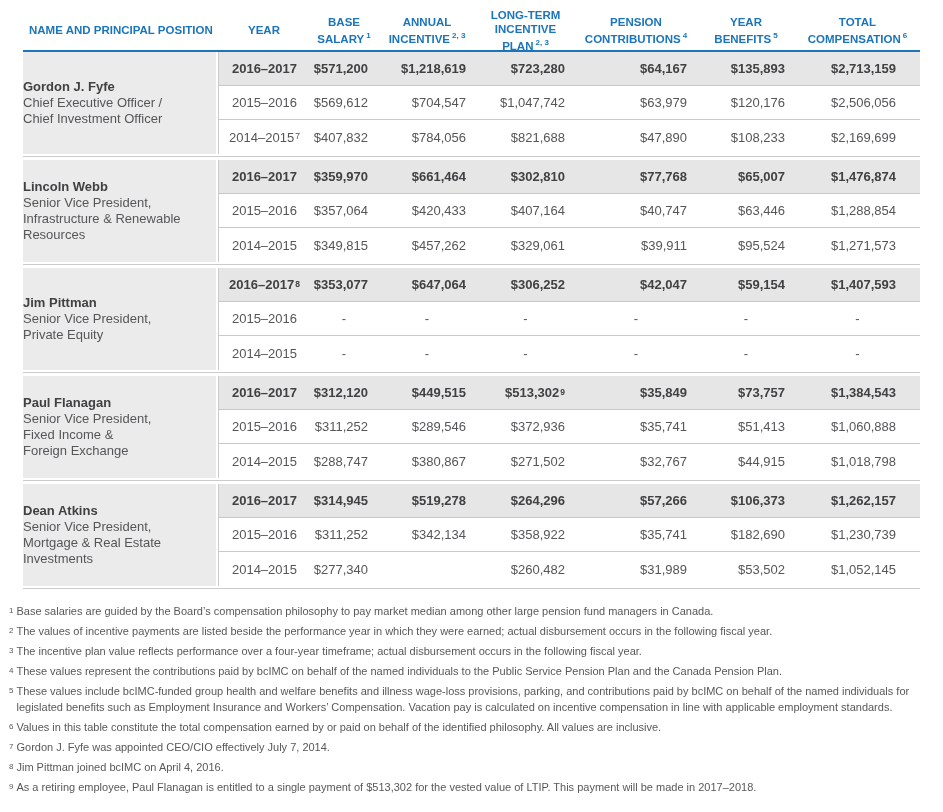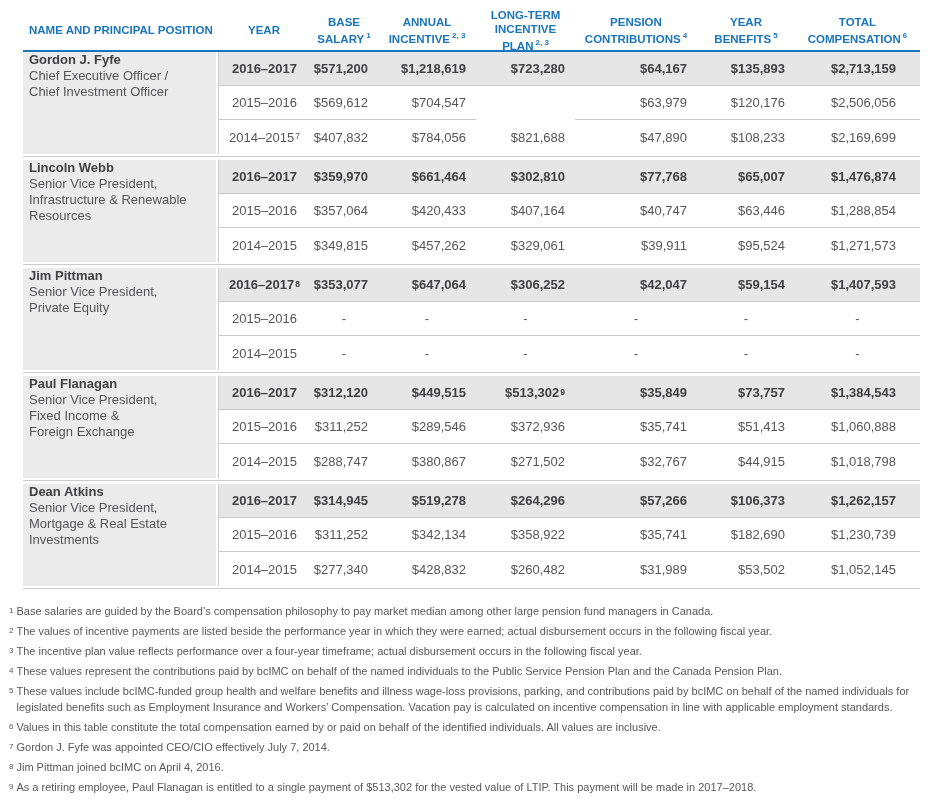--- a/index.html
+++ b/index.html
@@ -33,22 +33,22 @@
   .person-block {
     grid-auto-rows: 34px;
     padding-bottom: 2px;
     border-bottom: 1px solid #cbcbcd;
     margin-bottom: 3px;
   }
   .name-cell {
     grid-column: 1; grid-row: 1 / span 3;
     background: #ebebec;
     margin-right: 2px;
-    display: flex; flex-direction: column; 
-    padding-left: 6px; padding-right: 10px;
+    display: flex; flex-direction: column; justify-content: center;
+    padding-right: 10px;
   }
   .person-name { font-size: 13px; font-weight: bold; color: #414042; line-height: 16px; }
   .person-title { font-size: 13px; color: #565659; line-height: 16px; }
 
   .cell {
     display: flex; align-items: center;
     font-size: 13px; color: #565659;
     background: #ffffff;
   }
   .cell sup { font-size: 8.5px; margin-left: 1px; position: relative; top: -1px; }
@@ -121,20 +121,21 @@
         <div class="cell year-cell hl rb" style="grid-area: 1 / 2;">2016–2017</div>
         <div class="cell val-cell hl rb" style="grid-area: 1 / 3;">$571,200</div>
         <div class="cell val-cell hl rb" style="grid-area: 1 / 4;">$1,218,619</div>
         <div class="cell val-cell hl rb" style="grid-area: 1 / 5;">$723,280</div>
         <div class="cell val-cell hl rb" style="grid-area: 1 / 6;">$64,167</div>
         <div class="cell val-cell hl rb" style="grid-area: 1 / 7;">$135,893</div>
         <div class="cell val-cell hl rb total" style="grid-area: 1 / 8;">$2,713,159</div>
         <div class="cell year-cell rb" style="grid-area: 2 / 2;">2015–2016</div>
         <div class="cell val-cell rb" style="grid-area: 2 / 3;">$569,612</div>
         <div class="cell val-cell rb" style="grid-area: 2 / 4;">$704,547</div>
+        <div class="cell val-cell rb" style="grid-area: 2 / 5;">$1,047,742</div>
         <div class="cell val-cell rb" style="grid-area: 2 / 6;">$63,979</div>
         <div class="cell val-cell rb" style="grid-area: 2 / 7;">$120,176</div>
         <div class="cell val-cell rb total" style="grid-area: 2 / 8;">$2,506,056</div>
         <div class="cell year-cell" style="grid-area: 3 / 2;">2014–2015<sup>7</sup></div>
         <div class="cell val-cell" style="grid-area: 3 / 3;">$407,832</div>
         <div class="cell val-cell" style="grid-area: 3 / 4;">$784,056</div>
         <div class="cell val-cell" style="grid-area: 3 / 5;">$821,688</div>
         <div class="cell val-cell" style="grid-area: 3 / 6;">$47,890</div>
         <div class="cell val-cell" style="grid-area: 3 / 7;">$108,233</div>
         <div class="cell val-cell total" style="grid-area: 3 / 8;">$2,169,699</div>
@@ -241,21 +242,20 @@
         <div class="cell val-cell hl rb total" style="grid-area: 1 / 8; text-align: center;">$1,262,157</div>
         <div class="cell year-cell rb" style="grid-area: 2 / 2;">2015–2016</div>
         <div class="cell val-cell rb" style="grid-area: 2 / 3;">$311,252</div>
         <div class="cell val-cell rb" style="grid-area: 2 / 4;">$342,134</div>
         <div class="cell val-cell rb" style="grid-area: 2 / 5;">$358,922</div>
         <div class="cell val-cell rb" style="grid-area: 2 / 6;">$35,741</div>
         <div class="cell val-cell rb" style="grid-area: 2 / 7;">$182,690</div>
         <div class="cell val-cell rb total" style="grid-area: 2 / 8;">$1,230,739</div>
         <div class="cell year-cell" style="grid-area: 3 / 2;">2014–2015</div>
         <div class="cell val-cell" style="grid-area: 3 / 3;">$277,340</div>
-        <div class="cell val-cell" style="grid-area: 3 / 4;">$428,832</div>
         <div class="cell val-cell" style="grid-area: 3 / 5;">$260,482</div>
         <div class="cell val-cell" style="grid-area: 3 / 6;">$31,989</div>
         <div class="cell val-cell" style="grid-area: 3 / 7;">$53,502</div>
         <div class="cell val-cell total" style="grid-area: 3 / 8;">$1,052,145</div>
       </div>
     </div>
 </div>
 
 <div class="footnotes" id="footnotes">
     <div class="footnote">
@@ -273,21 +273,21 @@
     <div class="footnote">
       <span class="fn-marker">4</span>
       <span class="fn-text">These values represent the contributions paid by bcIMC on behalf of the named individuals to the Public Service Pension Plan and the Canada Pension Plan.</span>
     </div>
     <div class="footnote">
       <span class="fn-marker">5</span>
       <span class="fn-text">These values include bcIMC-funded group health and welfare benefits and illness wage-loss provisions, parking, and contributions paid by bcIMC on behalf of the named individuals for legislated benefits such as Employment Insurance and Workers’ Compensation. Vacation pay is calculated on incentive compensation in line with applicable employment standards.</span>
     </div>
     <div class="footnote">
       <span class="fn-marker">6</span>
-      <span class="fn-text">Values in this table constitute the total compensation earned by or paid on behalf of the identified individuals. All values are inclusive.</span>
+      <span class="fn-text">Values in this table constitute the total compensation earned by or paid on behalf of the identified philosophy. All values are inclusive.</span>
     </div>
     <div class="footnote">
       <span class="fn-marker">7</span>
       <span class="fn-text">Gordon J. Fyfe was appointed CEO/CIO effectively July 7, 2014.</span>
     </div>
     <div class="footnote">
       <span class="fn-marker">8</span>
       <span class="fn-text">Jim Pittman joined bcIMC on April 4, 2016.</span>
     </div>
     <div class="footnote">

